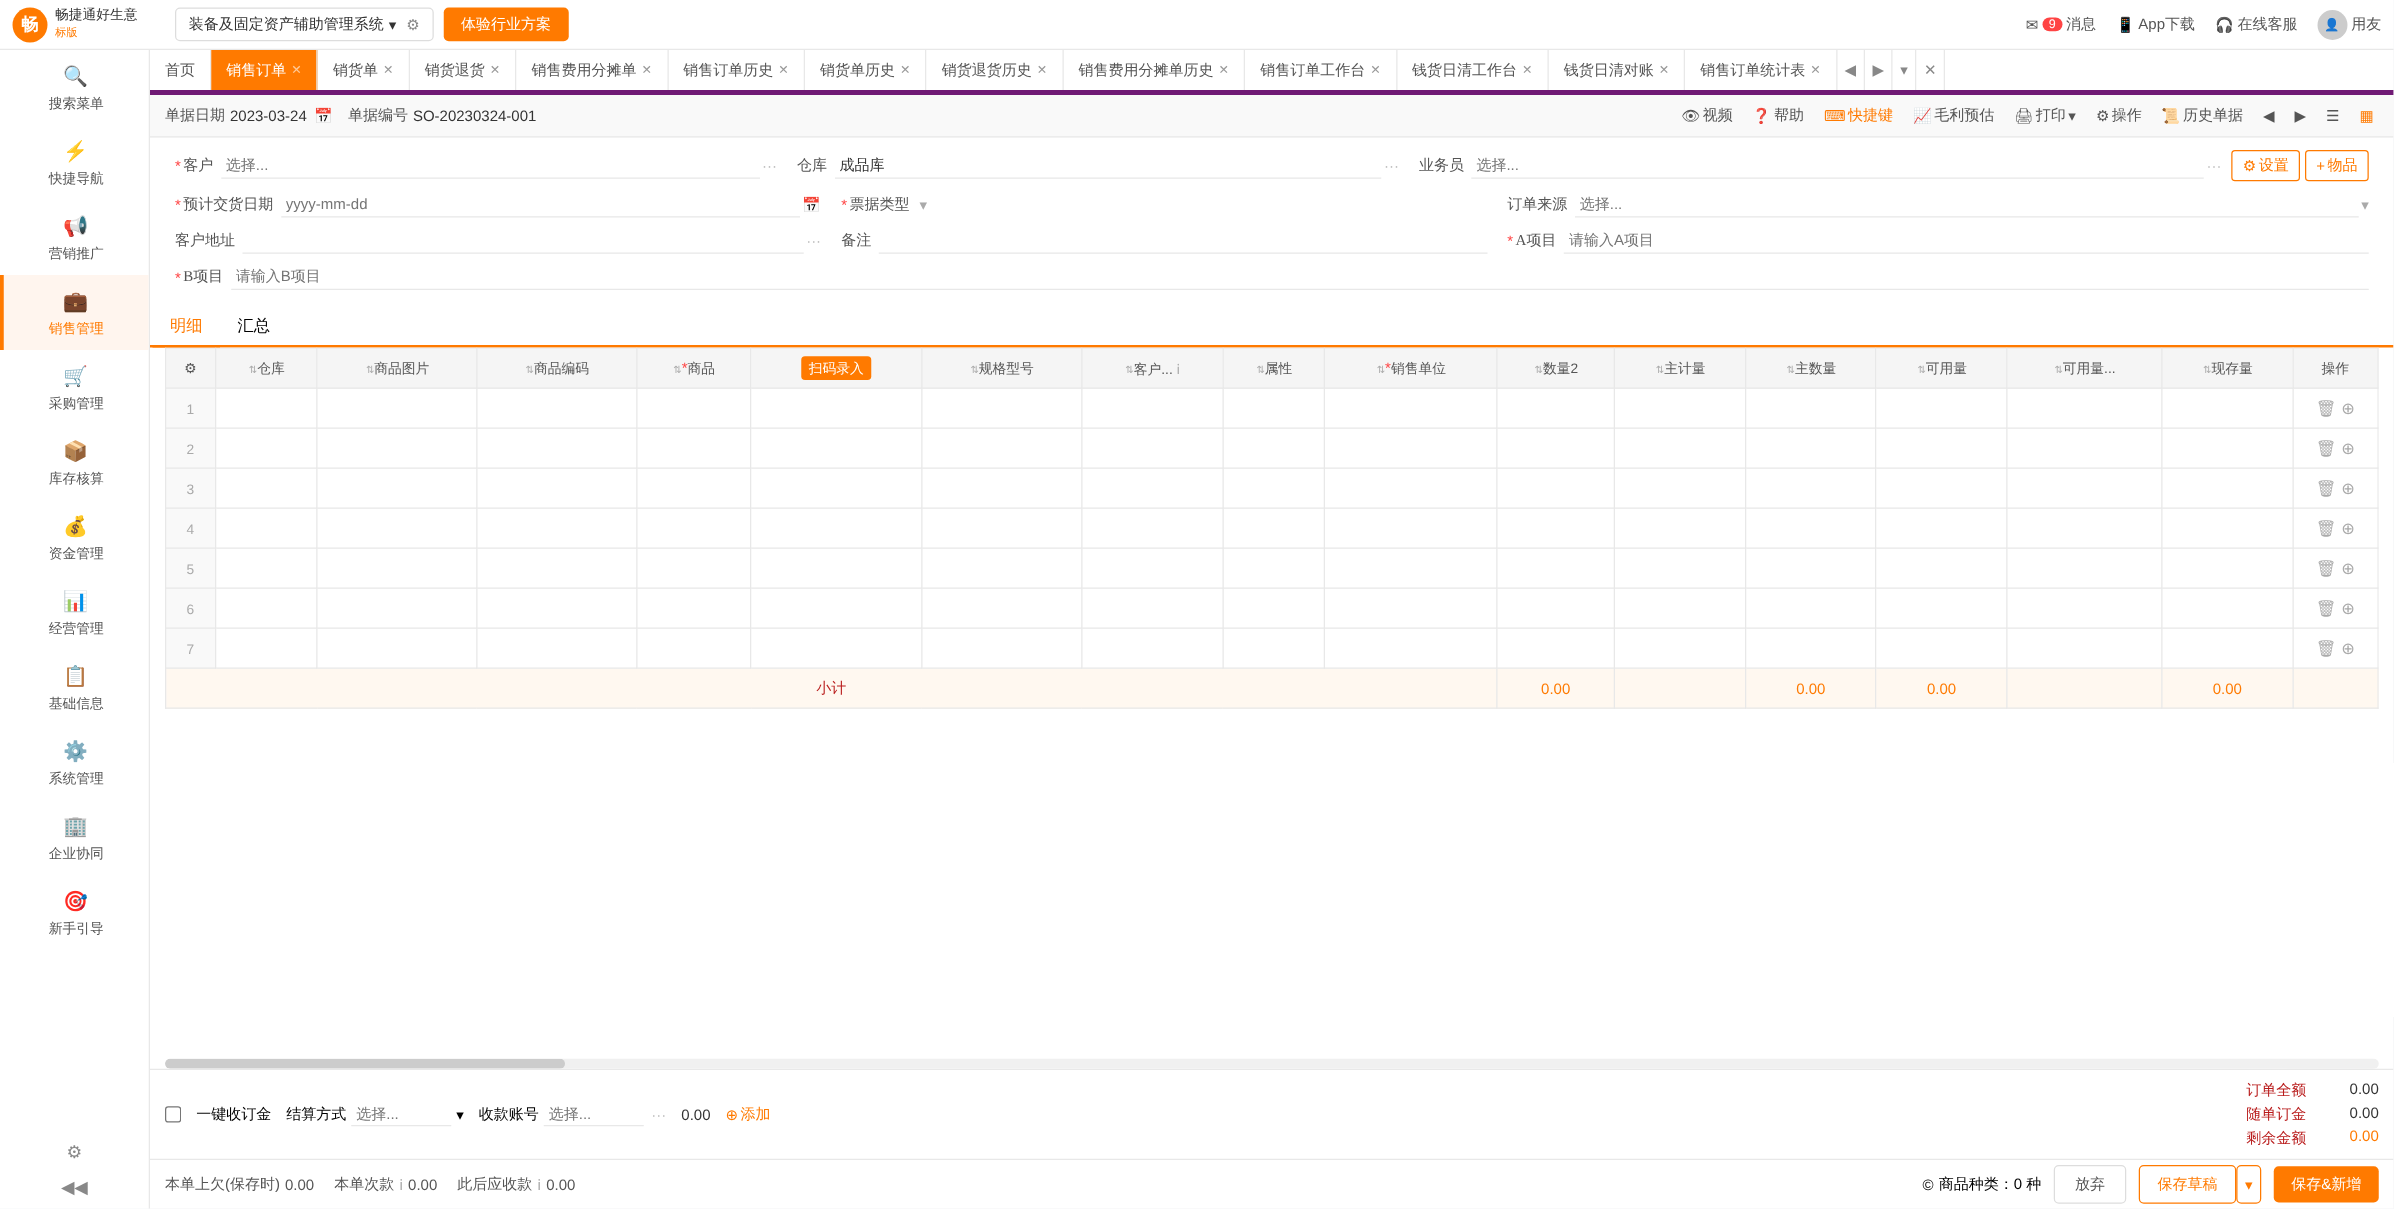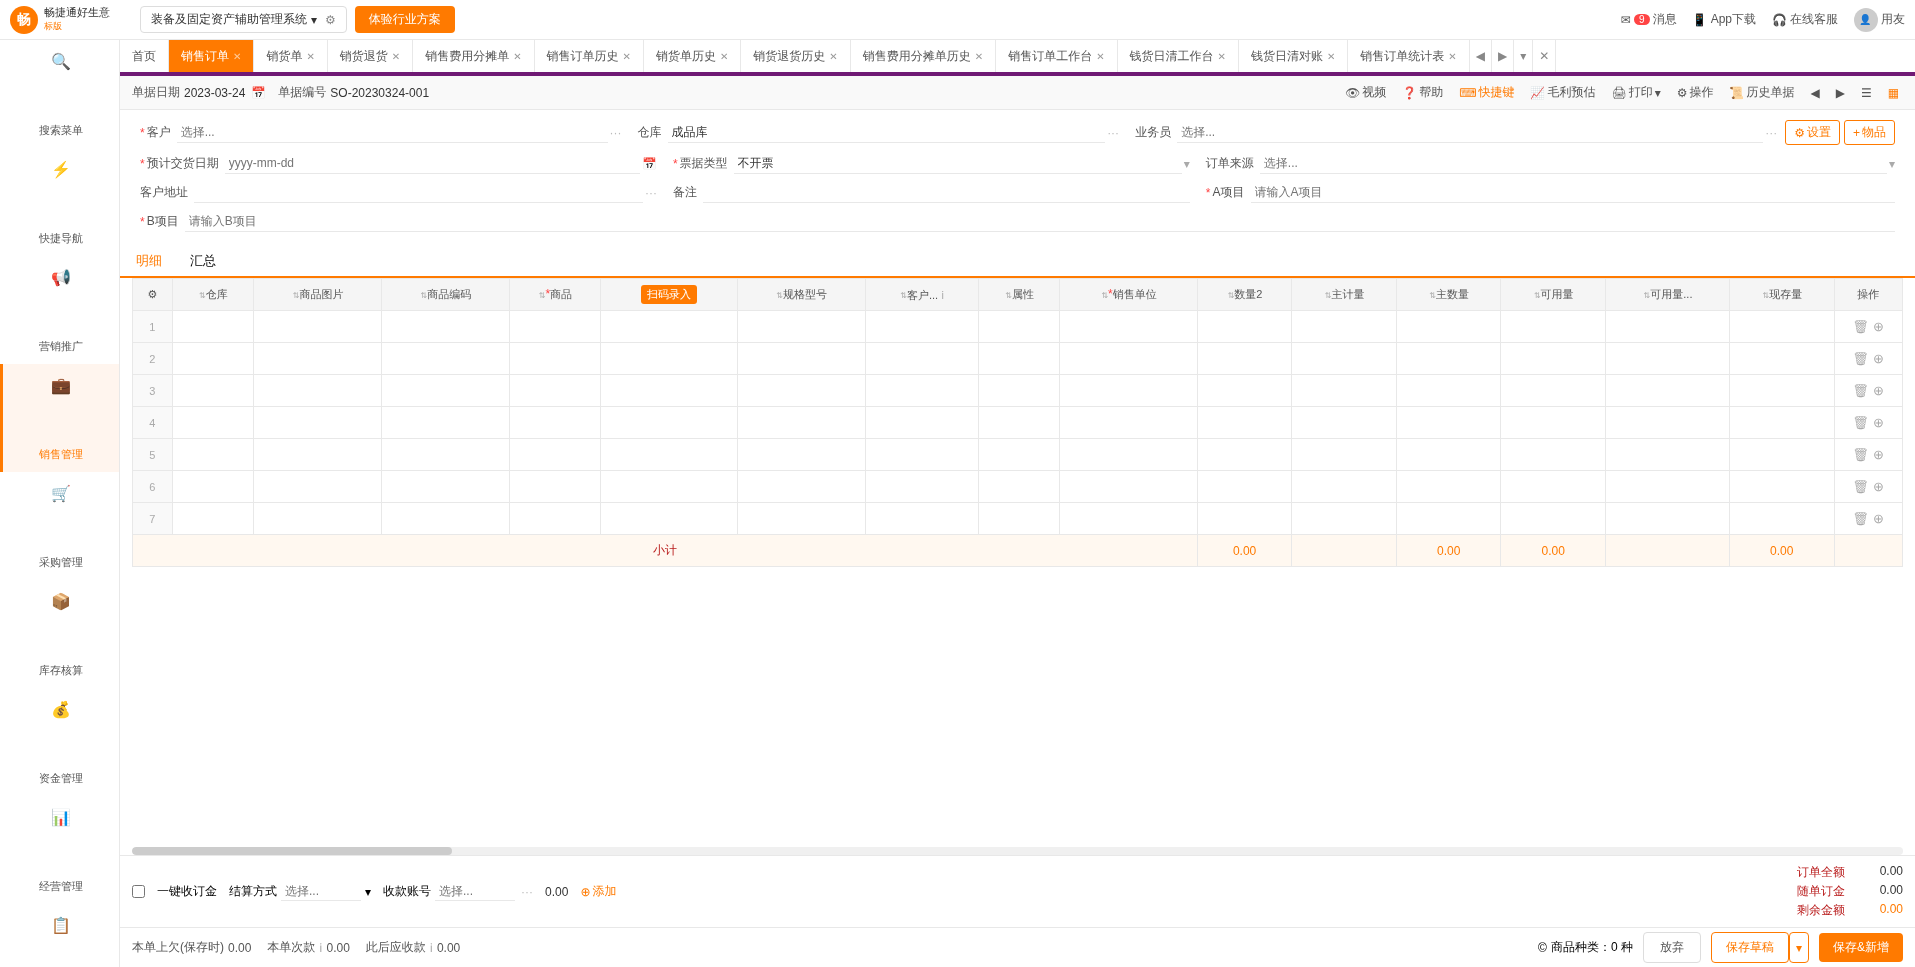--- a/index.html
+++ b/index.html
@@ -111,21 +111,21 @@
       background: #fff5ee;
       color: #ff7a00;
       border-left-color: #ff7a00;
     }
     .sidebar-icon {
       font-size: 16px;
       width: 22px;
       height: 22px;
       display: flex; align-items: center; justify-content: center;
     }
-    .sidebar-label { font-size: 11px; margin-top: 48px; }
+    .sidebar-label { font-size: 11px; }
     .sidebar-bottom {
       margin-top: auto;
       display: flex;
       flex-direction: column;
       align-items: center;
       padding: 10px 0;
       gap: 12px;
     }
     .sidebar-bottom-icon {
       cursor: pointer;
@@ -237,20 +237,21 @@
       align-items: center;
       flex: 1;
       min-width: 0;
       padding: 0 8px;
     }
     .field-label {
       color: #555;
       white-space: nowrap;
       margin-right: 6px;
       font-size: 12px;
+      font-family: Liberation Serif, serif;
     }
     .field-required { color: #f44; margin-right: 2px; }
     .field-input {
       flex: 1;
       border: none;
       border-bottom: 1px solid #e8e8e8;
       padding: 3px 4px;
       color: #bbb;
       font-size: 12px;
       outline: none;
@@ -712,21 +713,20 @@
           <div class="form-row">
             <div class="form-field" style="flex:1.5;">
               <span class="field-required">*</span>
               <span class="field-label">预计交货日期</span>
               <input class="field-input" placeholder="yyyy-mm-dd" style="">
               <span class="field-calendar">📅</span>
             </div>
             <div class="form-field" style="flex:1.5;">
               <span class="field-required">*</span>
               <span class="field-label">票据类型</span>
-              <input class="field-input has-value" value="不开票" style="">
               <span class="field-select-arrow">▾</span>
             </div>
             <div class="form-field" style="flex:2;">
               <span class="field-label">订单来源</span>
               <input class="field-input" placeholder="选择..." style="">
               <span class="field-select-arrow">▾</span>
             </div>
           </div>
 
           <div class="form-row">

